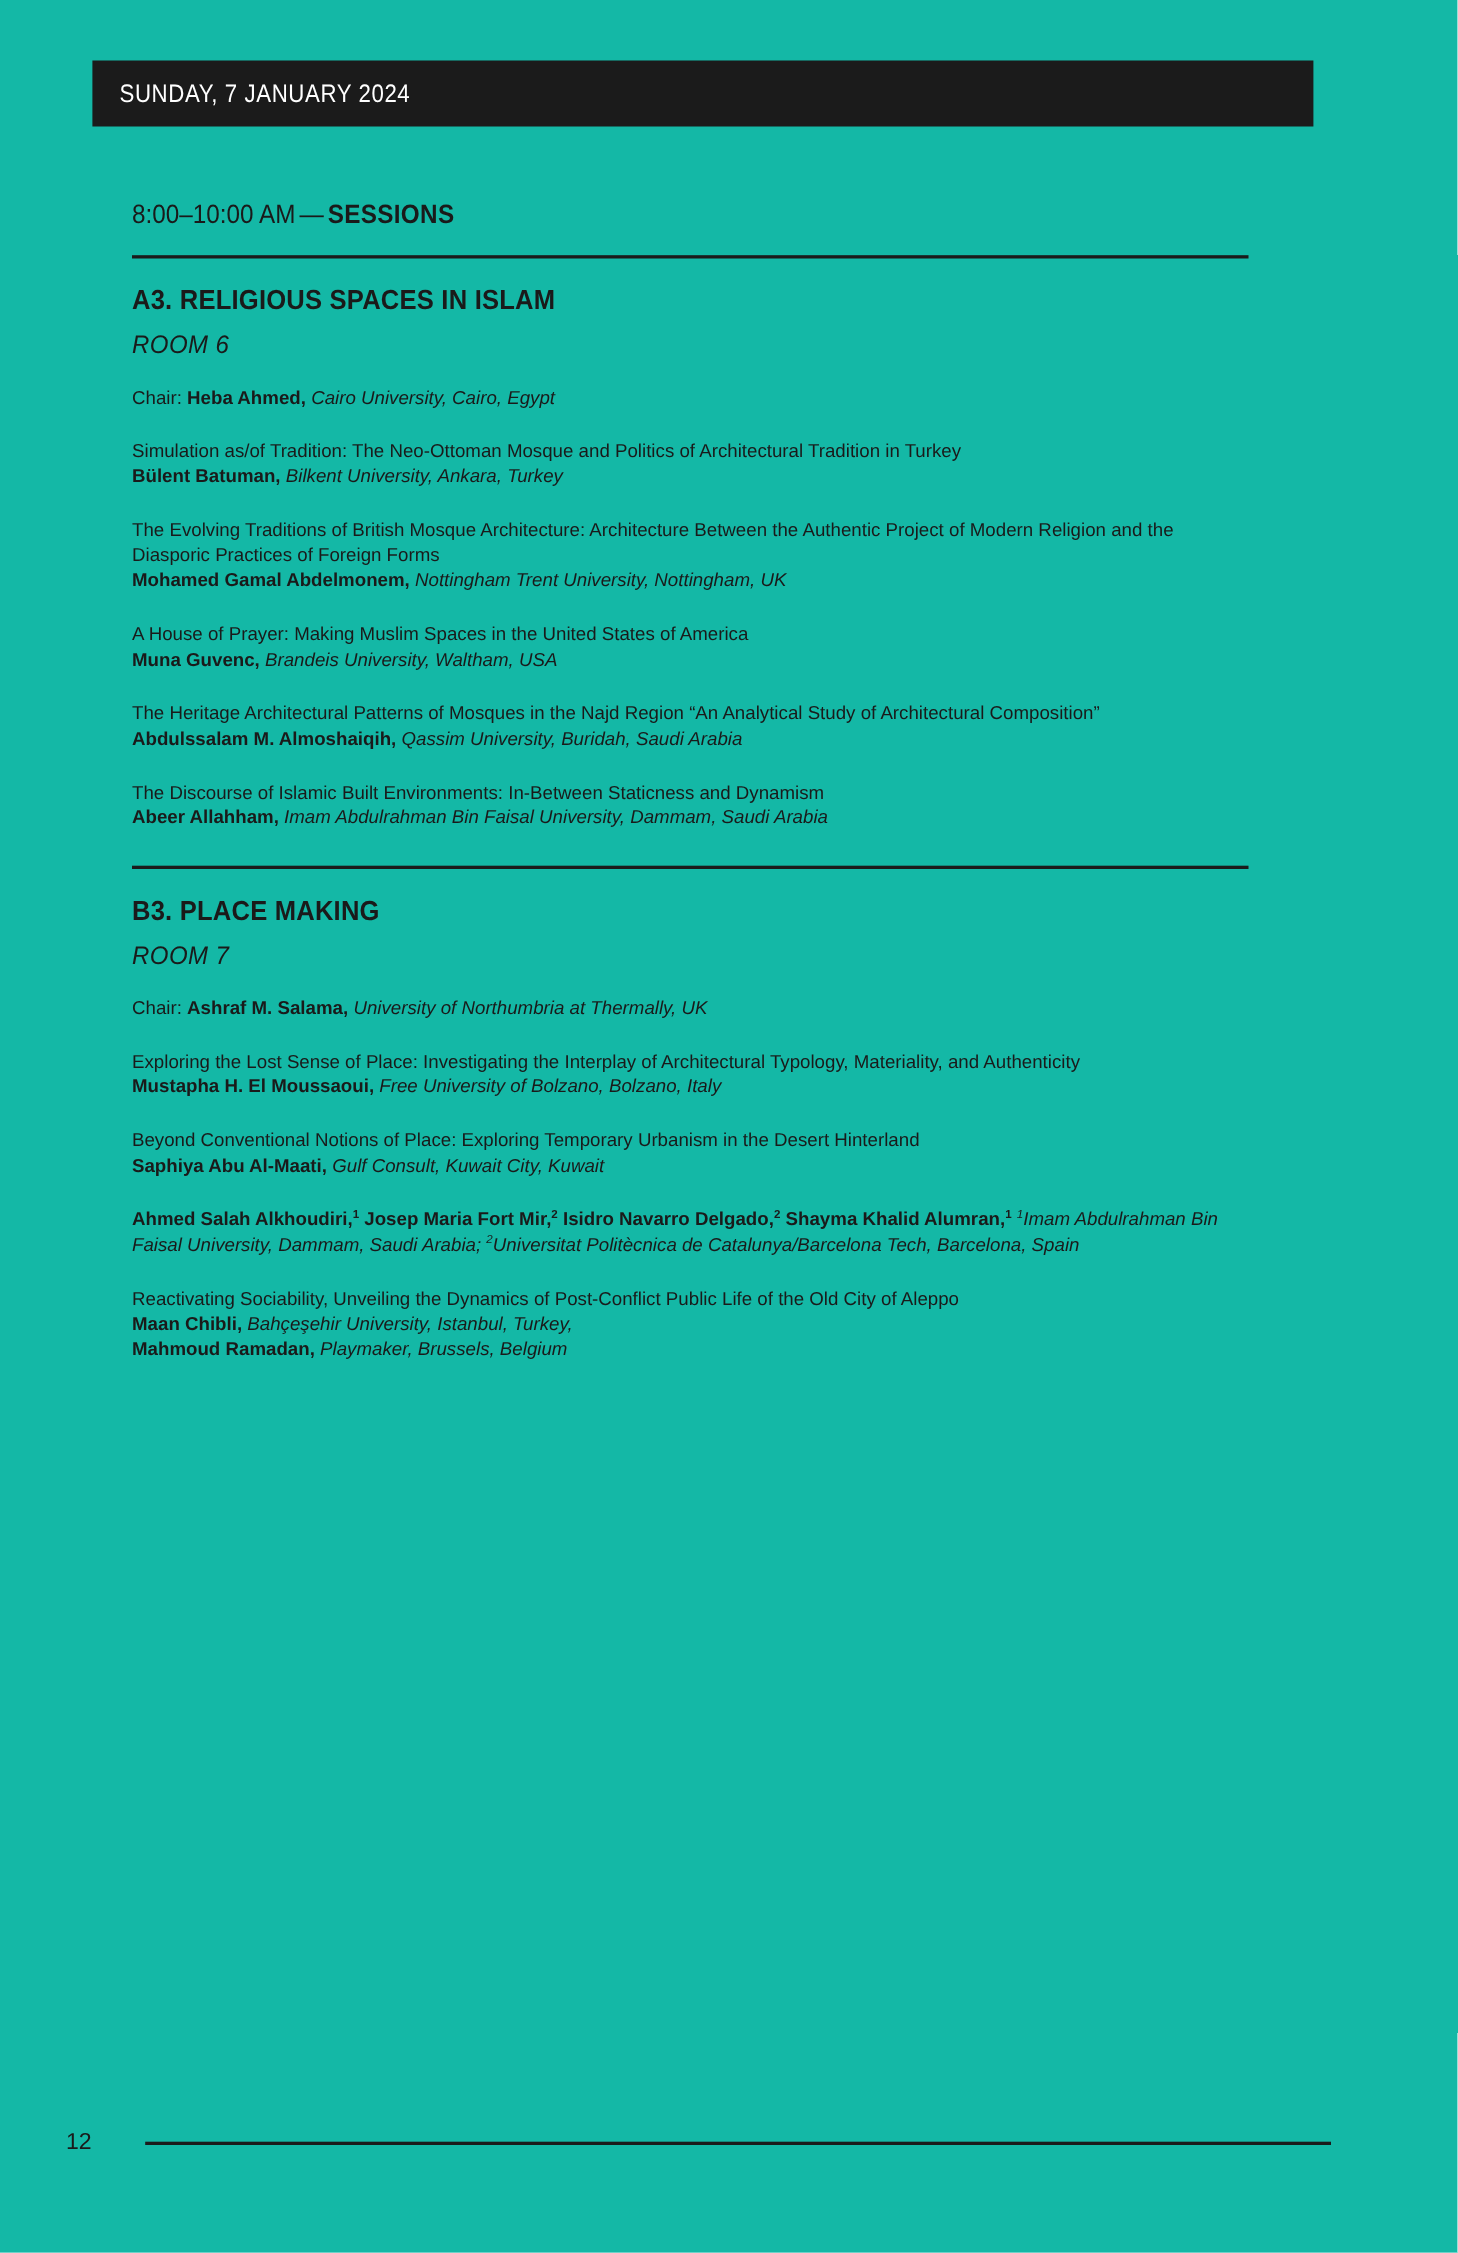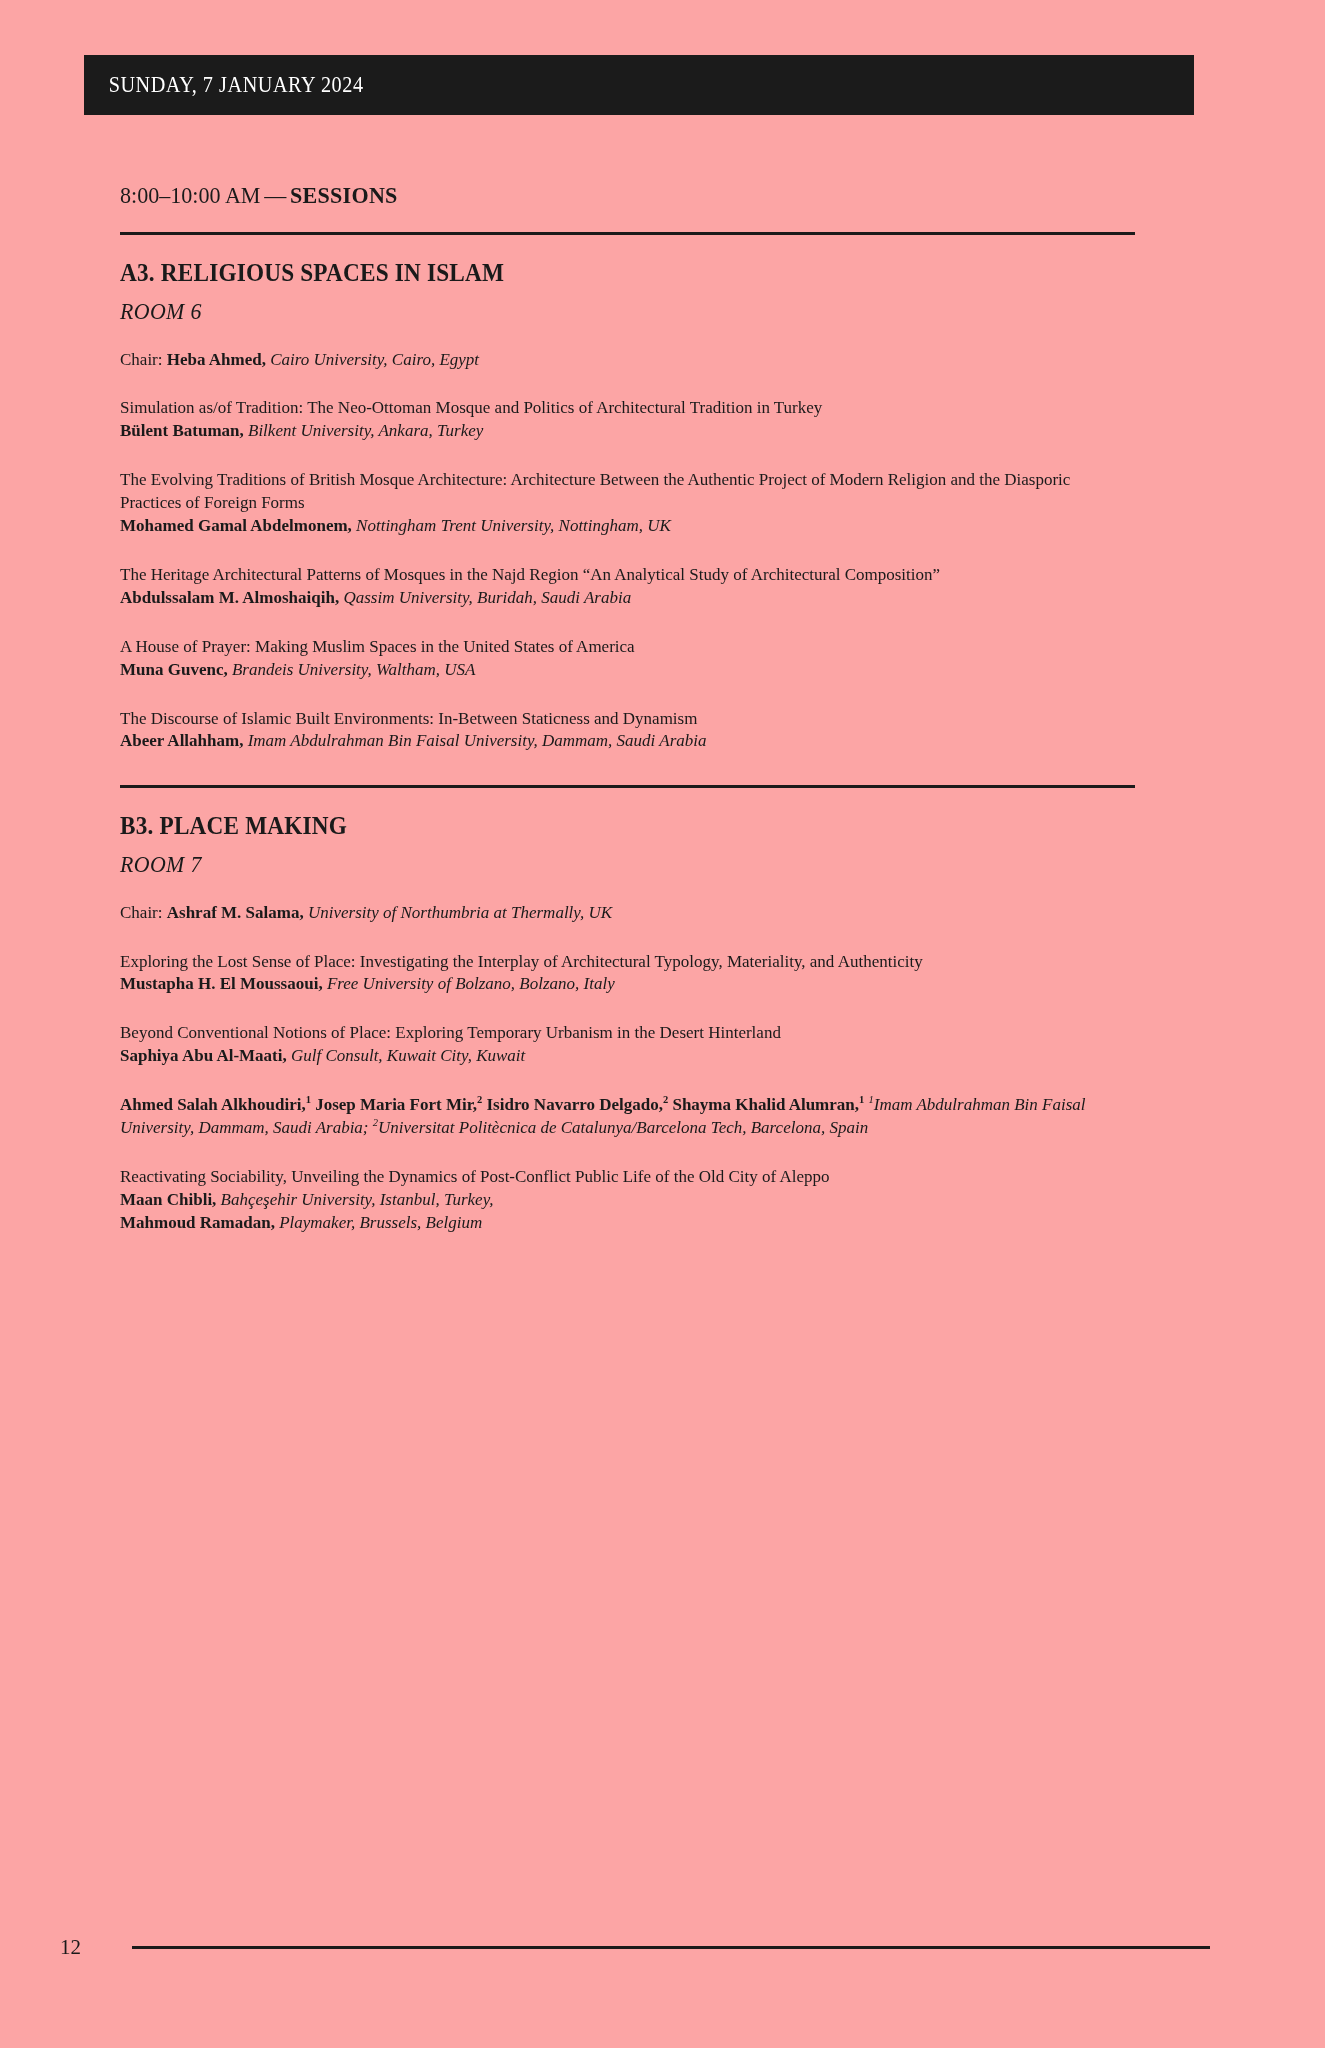--- a/index.html
+++ b/index.html
@@ -11,22 +11,21 @@
     width: 1325px;
     height: 2048px;
     position: relative;
     font-family: "Liberation Sans", sans-serif;
     color: #1a1a1a;
     -webkit-font-smoothing: antialiased;
   }
   .page {
     position: absolute;
     inset: 0;
-    background: #fca5a5;
-    font-family: Liberation Serif, serif;
+    background: #14b8a6;
   }
 
   
   .date-bar {
     position: absolute;
     left: 84px;
     top: 55px;
     width: 1110px;
     height: 60px;
     background: #1b1b1b;
@@ -175,27 +174,27 @@
         <span class="paper-title">Simulation as/of Tradition: The Neo-Ottoman Mosque and Politics of Architectural Tradition in Turkey</span>
         <span class="paper-authors"><b>Bülent Batuman,</b> <i>Bilkent University, Ankara, Turkey</i></span>
       </div>
 
       <div class="paper">
         <span class="paper-title">The Evolving Traditions of British Mosque Architecture: Architecture Between the Authentic Project of Modern Religion and the Diasporic Practices of Foreign Forms</span>
         <span class="paper-authors"><b>Mohamed Gamal Abdelmonem,</b> <i>Nottingham Trent University, Nottingham, UK</i></span>
       </div>
 
       <div class="paper">
+        <span class="paper-title">A House of Prayer: Making Muslim Spaces in the United States of America</span>
+        <span class="paper-authors"><b>Muna Guvenc,</b> <i>Brandeis University, Waltham, USA</i></span>
+      </div>
+
+      <div class="paper">
         <span class="paper-title">The Heritage Architectural Patterns of Mosques in the Najd Region “An Analytical Study of Architectural Composition”</span>
         <span class="paper-authors"><b>Abdulssalam M. Almoshaiqih,</b> <i>Qassim University, Buridah, Saudi Arabia</i></span>
-      </div>
-
-      <div class="paper">
-        <span class="paper-title">A House of Prayer: Making Muslim Spaces in the United States of America</span>
-        <span class="paper-authors"><b>Muna Guvenc,</b> <i>Brandeis University, Waltham, USA</i></span>
       </div>
 
       <div class="paper">
         <span class="paper-title">The Discourse of Islamic Built Environments: In-Between Staticness and Dynamism</span>
         <span class="paper-authors"><b>Abeer Allahham,</b> <i>Imam Abdulrahman Bin Faisal University, Dammam, Saudi Arabia</i></span>
       </div>
     </div>
 
     <hr class="rule spacer-rule-top">
     <div class="session-block">

